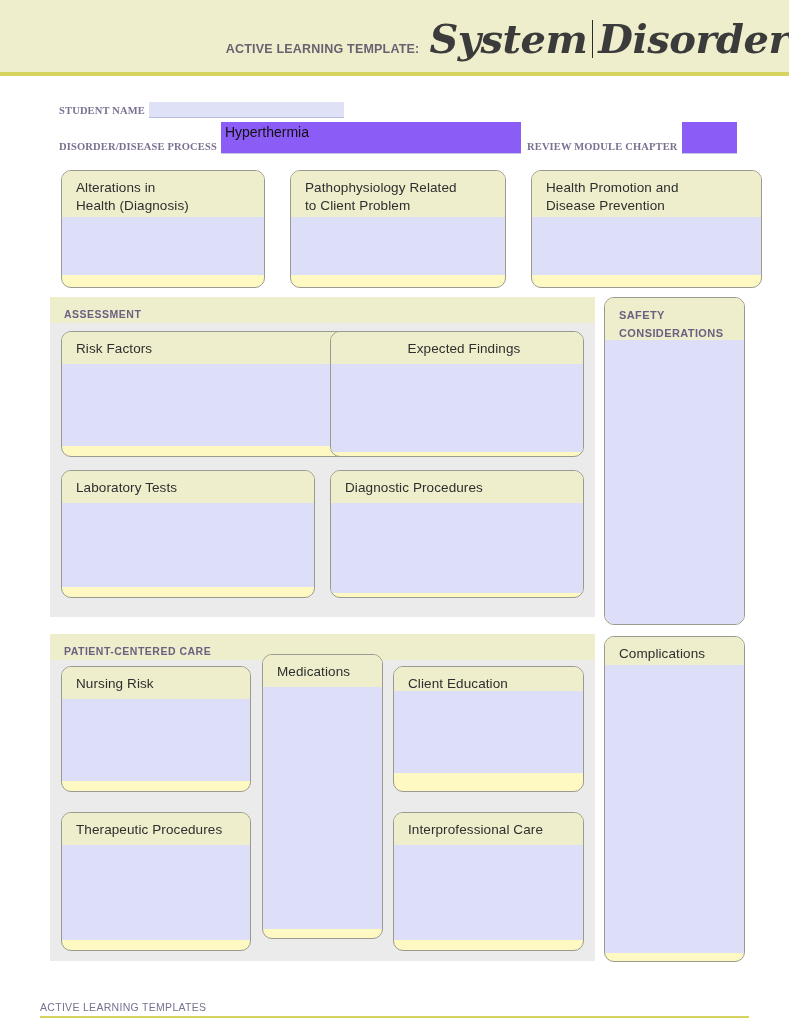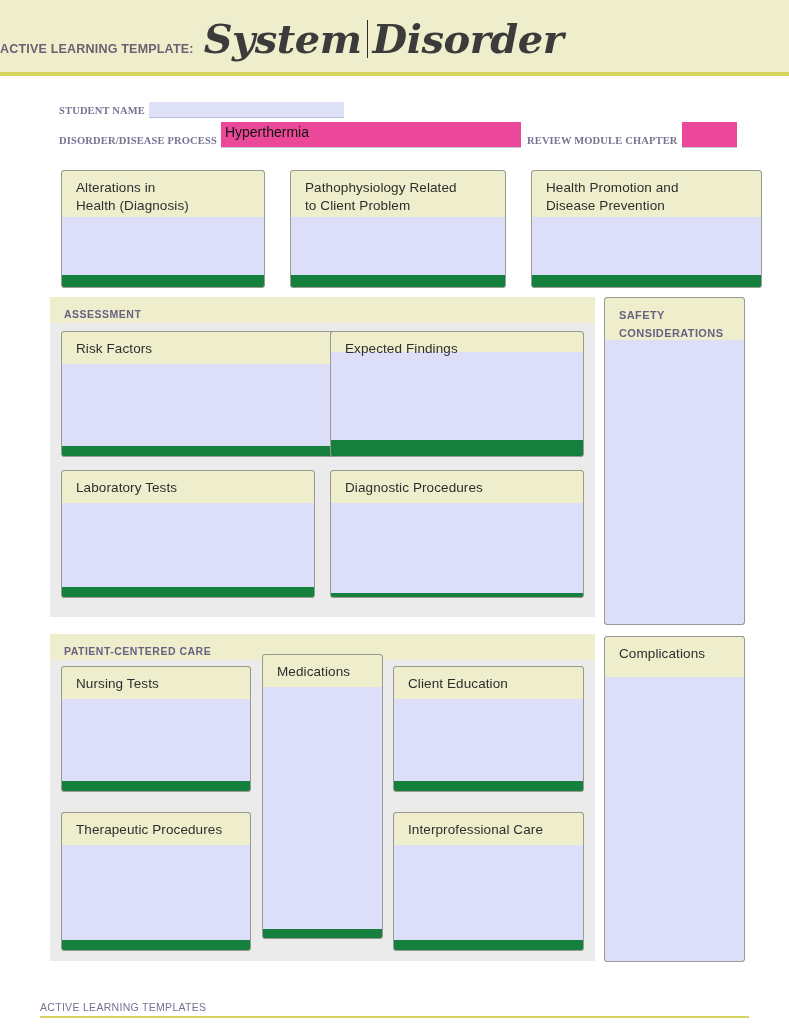--- a/index.html
+++ b/index.html
@@ -24,21 +24,21 @@
     background: #eeeecd;
     border-bottom: 4px solid #d6d45e;
     box-sizing: border-box;
   }
   #header-inner {
     position: absolute;
     left: 0; right: 0;
     bottom: 10px;
     display: flex;
     align-items: baseline;
-    justify-content: flex-start;
+    justify-content: flex-end;
   }
   #template-kicker {
     font-family: "Liberation Sans", sans-serif;
     font-size: 12.5px;
     font-weight: 600;
     letter-spacing: 0.2px;
     color: #6b6070;
     text-transform: uppercase;
     white-space: nowrap;
     padding-bottom: 2px;
@@ -91,40 +91,40 @@
   }
   .form-input {
     background: #dfe2f7;
     border: none;
     border-bottom: 1px solid #b9bde0;
     box-sizing: border-box;
     height: 16px;
     margin-left: 4px;
   }
   .form-input.tall {
-    height: 26px;
-    background: #ec4899;
+    height: 32px;
+    background: #8b5cf6;
     border-bottom: 1px solid #c3c7e6;
   }
   .form-value {
     font-family: "Liberation Sans", sans-serif;
     font-size: 14px;
     color: #111111;
     line-height: 20px;
     padding-left: 4px;
     white-space: nowrap;
     display: block;
   }
 
   
   .card {
     position: absolute;
-    background: #15803d;
+    background: #fef9c3;
     border: 1px solid #9a9a90;
-    border-radius: 3px;
+    border-radius: 10px;
     box-sizing: border-box;
     overflow: hidden;
   }
   .card-head {
     background: #eeeecd;
     box-sizing: border-box;
     padding: 7px 0 4px 14px;
   }
   .card-title {
     font-family: "Liberation Sans", sans-serif;
@@ -268,21 +268,21 @@
 <div class="card" style="left:61px; top:331px; width:302px; height:126px;">
   <div class="card-head" style="height:32px;">
     <span class="card-title">Risk Factors</span>
   </div>
   <div class="card-fill" style="height:82px;">
     <span class="form-value"></span>
   </div>
 </div>
 
 <div class="card" style="left:330px; top:331px; width:254px; height:126px;">
-  <div class="card-head" style="height:20px;">
+  <div class="card-head" style="height:32px;text-align:center;">
     <span class="card-title">Expected Findings</span>
   </div>
   <div class="card-fill" style="height:88px;">
     <span class="form-value"></span>
   </div>
 </div>
 
 <div class="card" style="left:61px; top:470px; width:254px; height:128px;">
   <div class="card-head" style="height:32px;">
     <span class="card-title">Laboratory Tests</span>
@@ -305,54 +305,54 @@
   <div class="card-head" style="height:42px; ">
     <span class="card-title bold-caps">SAFETY
 CONSIDERATIONS</span>
   </div>
   <div class="card-fill" style="height:286px;">
     <span class="form-value"></span>
   </div>
 </div>
 
 <div class="card" style="left:604px; top:636px; width:141px; height:326px;">
-  <div class="card-head" style="height:40px;">
+  <div class="card-head" style="height:28px;">
     <span class="card-title">Complications</span>
   </div>
   <div class="card-fill" style="height:288px;">
     <span class="form-value"></span>
   </div>
 </div>
 
 <div class="section-panel" style="left:50px; top:634px; width:545px; height:327px;">
   <div class="section-panel-head">
     <span class="section-label">PATIENT-CENTERED CARE</span>
   </div>
 </div>
 
 <div class="card" style="left:61px; top:666px; width:190px; height:126px;">
   <div class="card-head" style="height:32px;">
-    <span class="card-title">Nursing Tests</span>
+    <span class="card-title">Nursing Risk</span>
   </div>
   <div class="card-fill" style="height:82px;">
     <span class="form-value"></span>
   </div>
 </div>
 
 <div class="card" style="left:262px; top:654px; width:121px; height:285px;">
   <div class="card-head" style="height:32px;">
     <span class="card-title">Medications</span>
   </div>
   <div class="card-fill" style="height:242px;">
     <span class="form-value"></span>
   </div>
 </div>
 
 <div class="card" style="left:393px; top:666px; width:191px; height:126px;">
-  <div class="card-head" style="height:32px;">
+  <div class="card-head" style="height:24px;">
     <span class="card-title">Client Education</span>
   </div>
   <div class="card-fill" style="height:82px;">
     <span class="form-value"></span>
   </div>
 </div>
 
 <div class="card" style="left:61px; top:812px; width:190px; height:139px;">
   <div class="card-head" style="height:32px;">
     <span class="card-title">Therapeutic Procedures</span>

